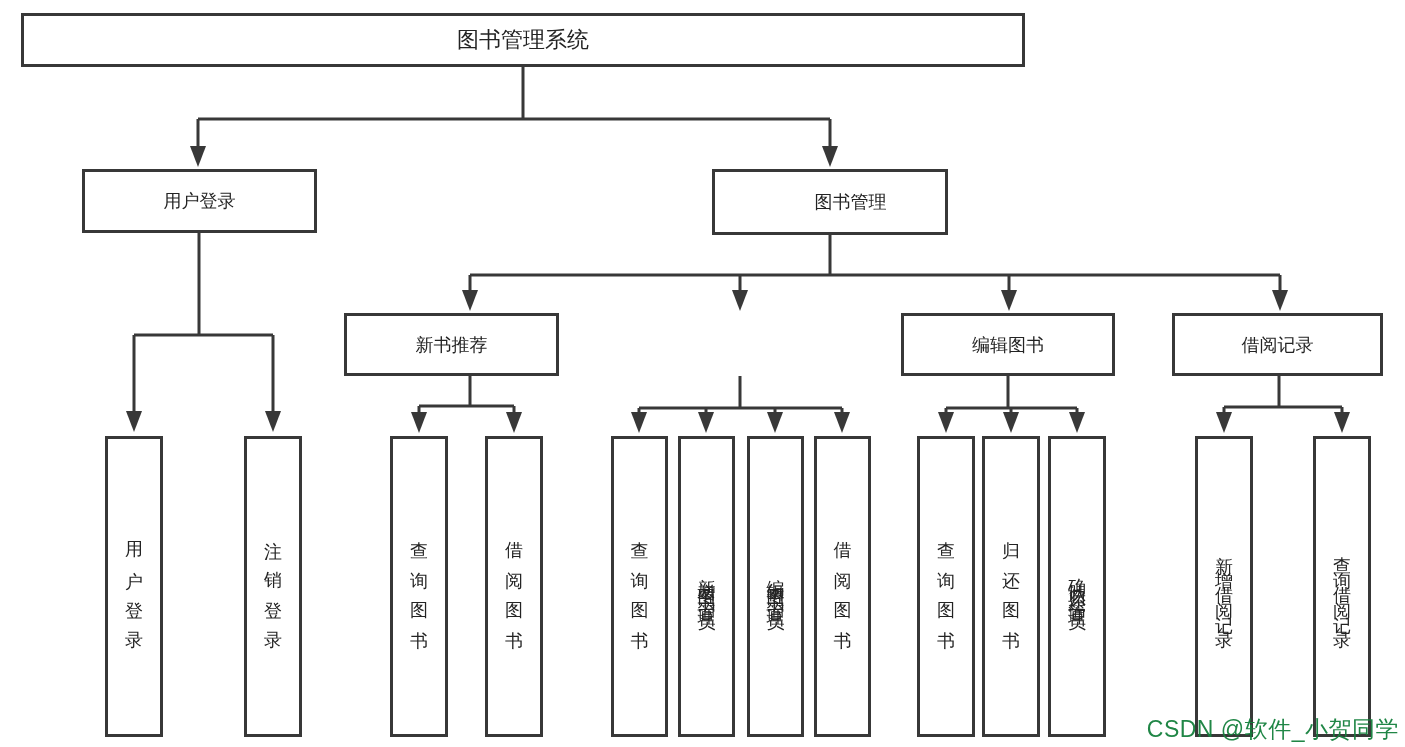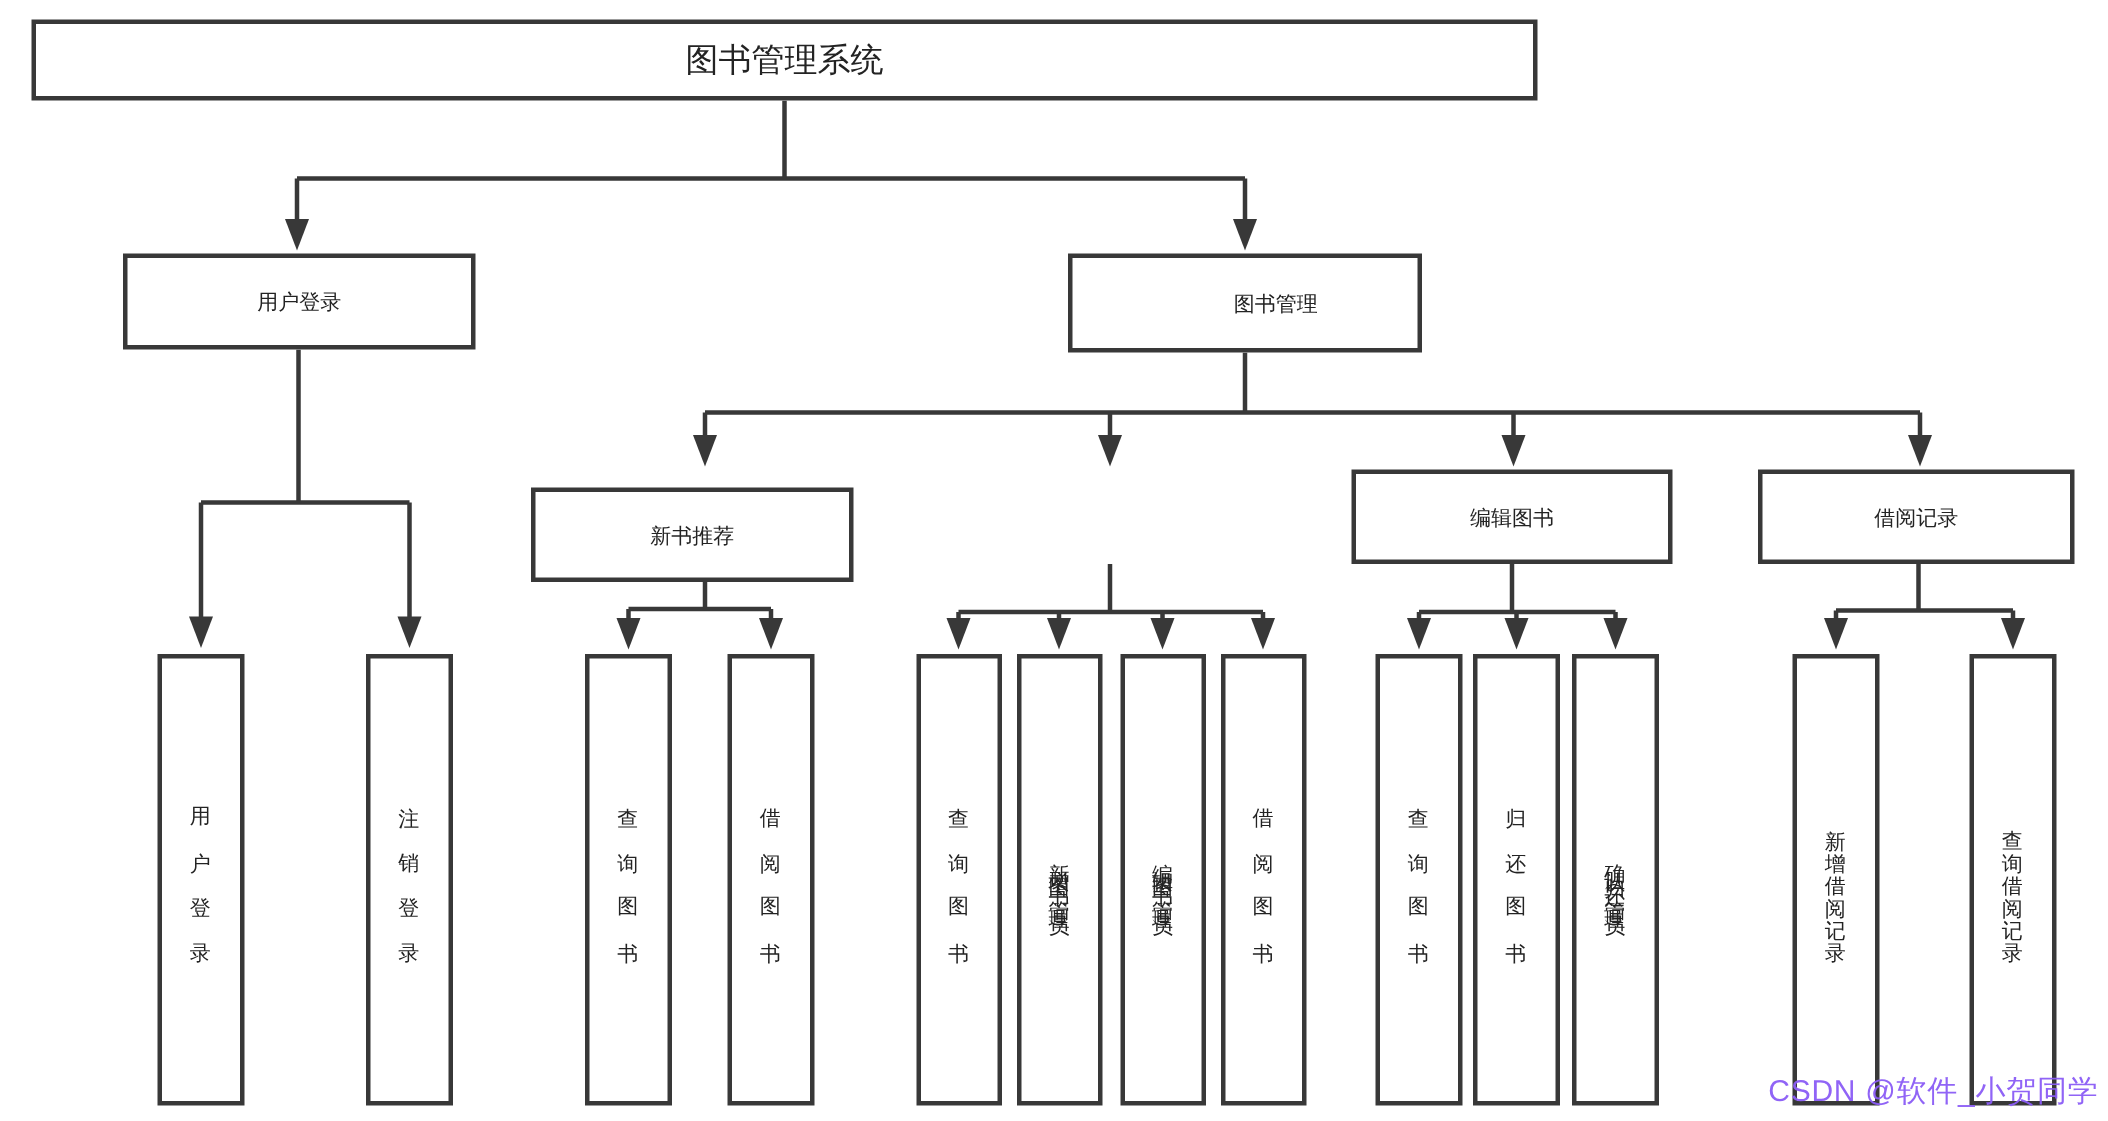--- a/index.html
+++ b/index.html
@@ -5,33 +5,33 @@
   html,body { margin:0; padding:0; background:#ffffff; }
   .stage {
     position:relative; width:1405px; height:747px; background:#ffffff;
     font-family:"Liberation Sans","DejaVu Sans",sans-serif; overflow:hidden;
   }
   svg.connectors { position:absolute; left:0; top:0; }
   .node {
     position:absolute; box-sizing:border-box; background:#ffffff;
     border:3px solid #383838; color:#232323;
     display:flex; align-items:center; justify-content:center;
-    font-size:14px; line-height:1; white-space:nowrap;
+    font-size:18px; line-height:1; white-space:nowrap;
   }
   .node.root { font-size:22px; }
   .leaf span {
     writing-mode:vertical-rl; text-orientation:mixed;
     display:block; white-space:normal;
   }
   .v4 { letter-spacing:30px; }
   .v6 { letter-spacing:15px; }
   .v9 { letter-spacing:5px; }
   .watermark {
-    position:absolute; right:6px; top:714px; font-size:20px;
-    color:#8b5cf6; opacity:0.95; letter-spacing:0.5px;
+    position:absolute; right:6px; top:714px; font-size:23px;
+    color:#15803d; opacity:0.95; letter-spacing:0.5px;
   }
 </style>
 </head>
 <body>
 
 <div class="stage">
 
   <svg class="connectors" width="1405" height="747" viewBox="0 0 1405 747">
     <g stroke="#383838" stroke-width="3" fill="none">
 
@@ -76,21 +76,21 @@
     <span>图书管理系统</span>
   </div>
 
   <div class="node" style="left:82px; top:169px; width:235px; height:64px;">
     <span>用户登录</span>
   </div>
   <div class="node" style="left:712px; top:169px; width:236px; height:66px;padding-left:41px;">
     <span>图书管理</span>
   </div>
 
-  <div class="node" style="left:354px; top:313px; width:215px; height:63px;margin-top:12px;">
+  <div class="node" style="left:344px; top:313px; width:215px; height:63px;">
     <span>新书推荐</span>
   </div>
   <div class="node" style="left:901px; top:313px; width:214px; height:63px;">
     <span>编辑图书</span>
   </div>
   <div class="node" style="left:1172px; top:313px; width:211px; height:63px;">
     <span>借阅记录</span>
   </div>
 
   <div class="node leaf" style="left:105px; top:436px; width:58px; height:301px;">

